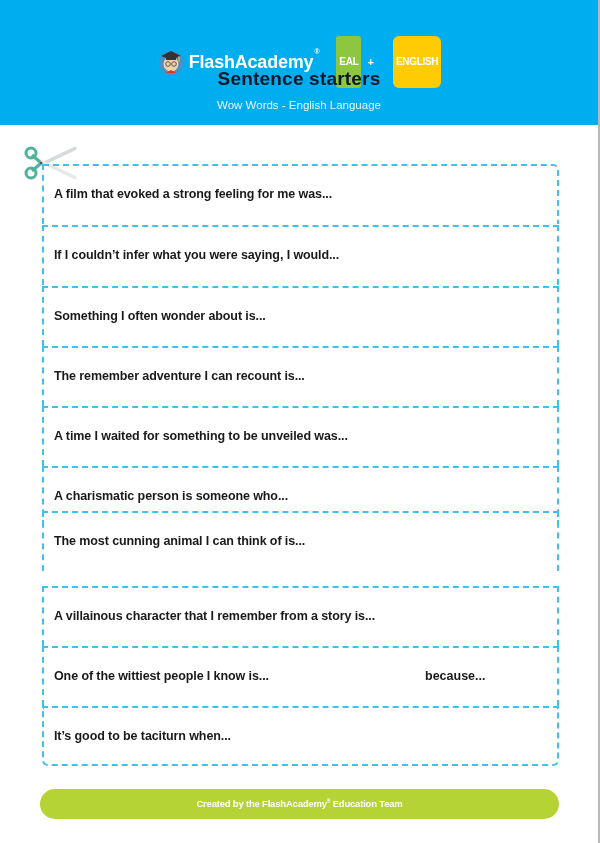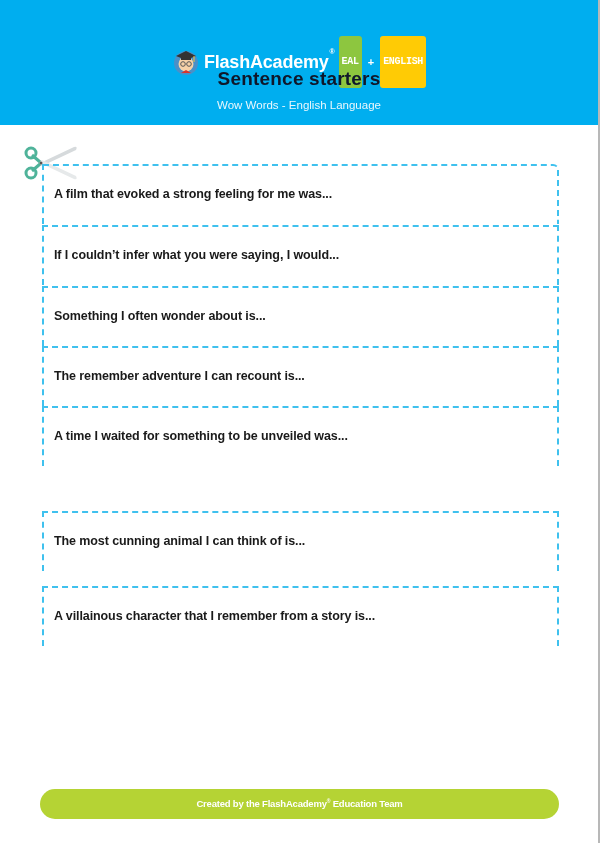--- a/index.html
+++ b/index.html
@@ -11,25 +11,25 @@
       background: #00aeef; color: #ffffff; text-align: center;
     }
     .brand-row {
       position: absolute; top: 36px; left: 0; width: 100%;
       display: flex; justify-content: center; align-items: center; gap: 4px;
     }
     .avatar { width: 28px; height: 28px; position: relative; }
     .brand-name { font-family: "Liberation Sans", sans-serif; font-weight: bold; font-size: 18px; letter-spacing: -0.2px; color: #fff; }
     .reg { font-size: 7px; vertical-align: top; margin-left: 1px; position: relative; top: -4px; }
     .badge {
-      font-family: Liberation Mono, monospace; font-weight: bold; font-size: 10px; color: #fff;
-      padding: 20px 3px; border-radius: 3px; line-height: 12px; letter-spacing: -0.3px;
+      font-family: Liberation Sans, sans-serif; font-weight: bold; font-size: 10px; color: #fff;
+      padding: 20px 3px; border-radius: 3px; line-height: 12px; letter-spacing: -0.3px; margin-left: 13px;
     }
     .badge.eal { background: #8dc63f; }
-    .badge.english { background: #ffcb05; }
+    .badge.english { background: #ffcb05; border-radius: 6px; }
     .plus { font-family: "Liberation Sans", sans-serif; font-weight: bold; font-size: 11px; color: #fff; margin: 0 2px; }
     .title {
       position: absolute; top: 68px; left: 0; width: 100%;
       font-family: "Liberation Sans", sans-serif; font-weight: bold; font-size: 19px; color: #0f172a; letter-spacing: 0.2px;
     }
     .subtitle {
       position: absolute; top: 99px; left: 0; width: 100%;
       font-family: "Liberation Sans", sans-serif; font-weight: normal; font-size: 11.5px; color: #e8f7fd;
     }
 
@@ -115,23 +115,33 @@
   </div>
   <div class="row" style="top:122px;text-align:right;">
     <span class="row-text">Something I often wonder about is...</span>
   </div>
   <div class="row" style="top:182px;">
     <span class="row-text">The remember adventure I can recount is...</span>
   </div>
   <div class="row" style="top:242px;">
     <span class="row-text">A time I waited for something to be unveiled was...</span>
   </div>
+  <div class="row" style="top:302px;">
+    <span class="row-text">A charismatic person is someone who...</span>
+  </div>
   <div class="row" style="top:347px;">
     <span class="row-text">The most cunning animal I can think of is...</span>
   </div>
   <div class="row" style="top:422px;">
     <span class="row-text">A villainous character that I remember from a story is...</span>
+  </div>
+  <div class="row" style="top:482px;">
+    <span class="row-text">One of the wittiest people I know is...</span>
+    <span class="row-text2">because...</span>
+  </div>
+  <div class="row last" style="top:542px;">
+    <span class="row-text">It’s good to be taciturn when...</span>
   </div>
 </div>
 
 <div class="footer">
   <span class="footer-text"><span>Created by the FlashAcademy</span><sup>®</sup><span> Education Team</span></span>
 </div>
 
 </body></html>

